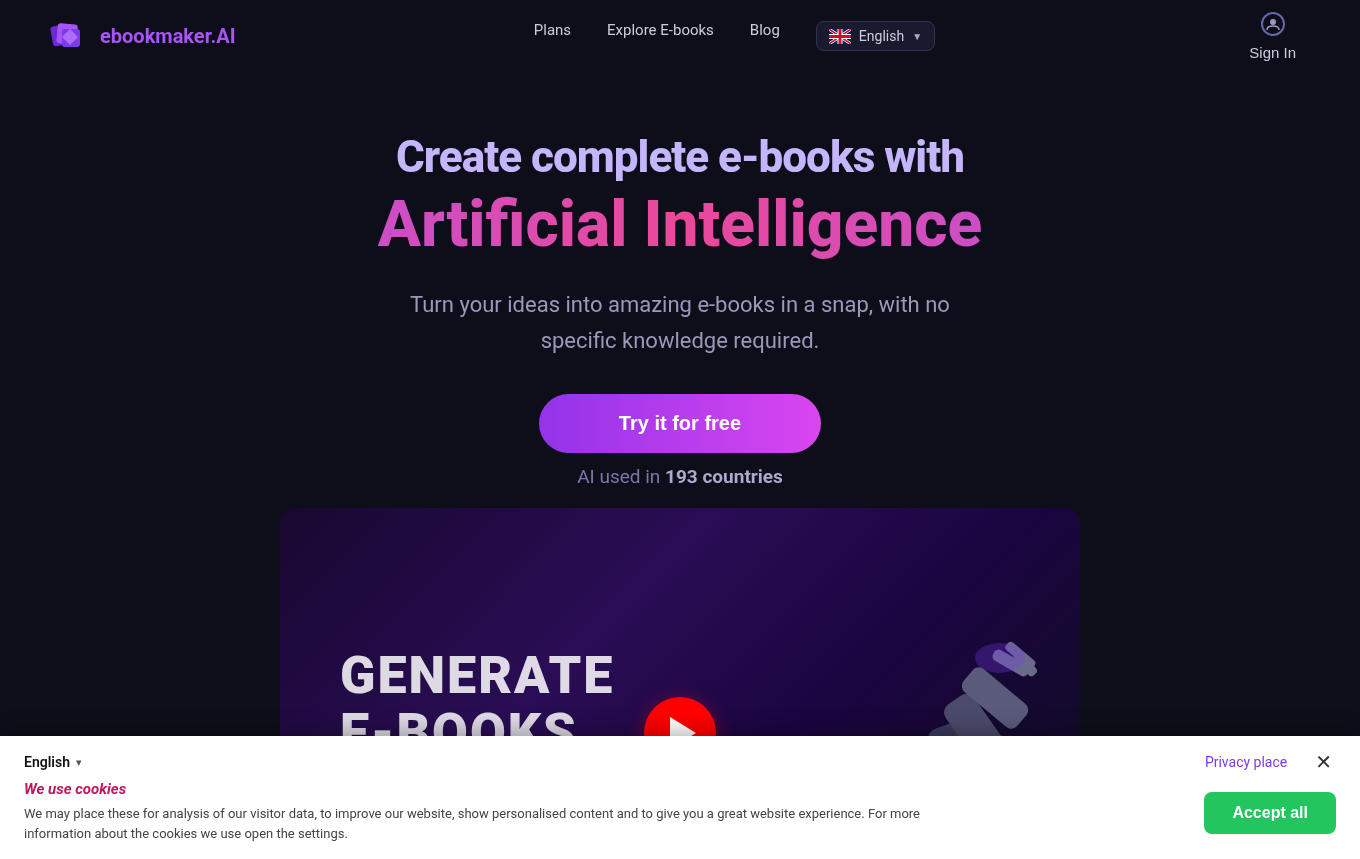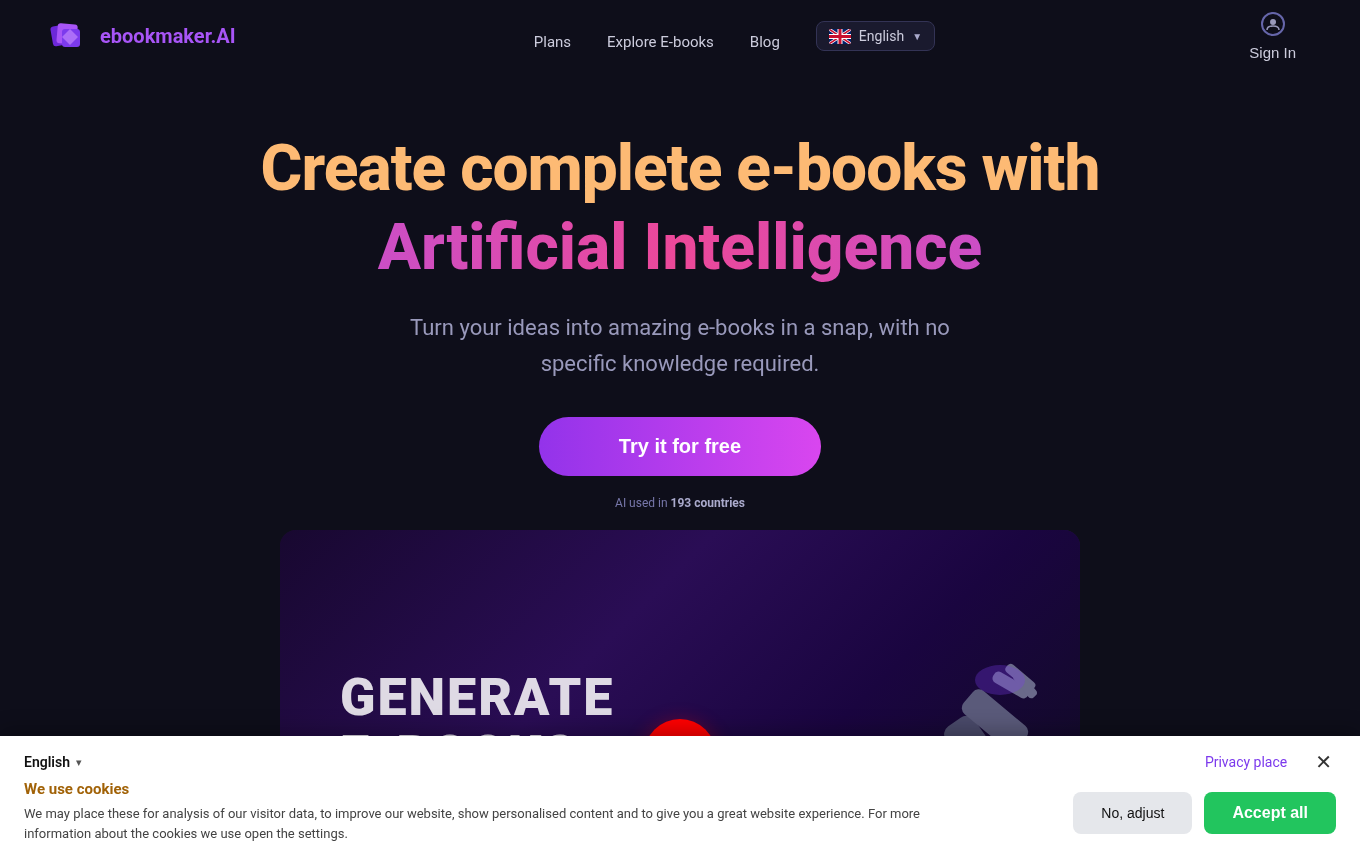--- a/index.html
+++ b/index.html
@@ -40,21 +40,21 @@
       font-weight: 700;
       color: #ffffff;
     }
 
     .logo-text span {
       color: #a855f7;
     }
 
     .nav-center {
       display: flex;
-      align-items: flex-end;
+      align-items: flex-start;
       gap: 36px;
     }
 
     .nav-link {
       color: #ccccdd;
       font-size: 15px;
       cursor: pointer;
       text-decoration: none;
       transition: color 0.2s;
     }
@@ -109,23 +109,23 @@
     }
 
     
     .hero {
       text-align: center;
       padding: 60px 48px 40px;
       position: relative;
     }
 
     .hero-title-white {
-      font-size: 64px;
+      font-size: 44px;
       font-weight: 800;
-      color: #fdba74;
+      color: #c4b5fd;
       line-height: 1.15;
       letter-spacing: -1px;
     }
 
     .hero-title-gradient {
       font-size: 64px;
       font-weight: 800;
       background: linear-gradient(90deg, #a855f7, #ec4899, #a855f7);
       -webkit-background-clip: text;
       -webkit-text-fill-color: transparent;
@@ -151,23 +151,23 @@
       font-weight: 600;
       padding: 18px 80px;
       border-radius: 50px;
       border: none;
       cursor: pointer;
       text-decoration: none;
       transition: background-position 0.4s;
     }
 
     .countries-text {
-      margin-top: 20px;
+      margin-top: 12px;
       color: #7777aa;
-      font-size: 12px;
+      font-size: 19px;
     }
 
     .countries-text strong {
       color: #aaaacc;
       font-weight: 700;
     }
 
     
     .video-container {
       margin: 20px auto 0;
@@ -296,22 +296,23 @@
       font-size: 20px;
       cursor: pointer;
       color: #333333;
       padding: 0 4px;
       line-height: 1;
     }
 
     .cookie-title {
       font-size: 15px;
       font-weight: 700;
-      color: #a16207;
+      color: #be185d;
       margin-bottom: 6px;
+      font-style: italic;
     }
 
     .cookie-body-text {
       font-size: 13px;
       color: #444444;
       line-height: 1.5;
       max-width: 900px;
     }
 
     .cookie-actions {
@@ -464,17 +465,16 @@
       <button class="cookie-close-btn">✕</button>
     </div>
   </div>
 
   <div class="cookie-bottom-row">
     <div class="cookie-left">
       <div class="cookie-title">We use cookies</div>
       <p class="cookie-body-text">We may place these for analysis of our visitor data, to improve our website, show personalised content and to give you a great website experience. For more information about the cookies we use open the settings.</p>
     </div>
     <div class="cookie-actions">
-      <button class="cookie-no-btn">No, adjust</button>
       <button class="cookie-accept-btn">Accept all</button>
     </div>
   </div>
 </div>
 
 </body></html>

